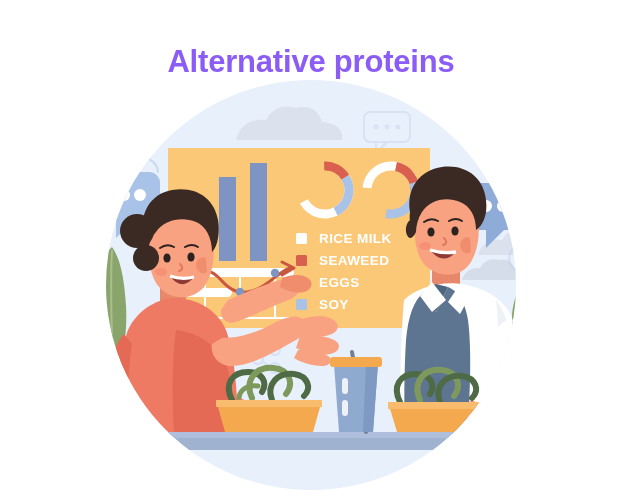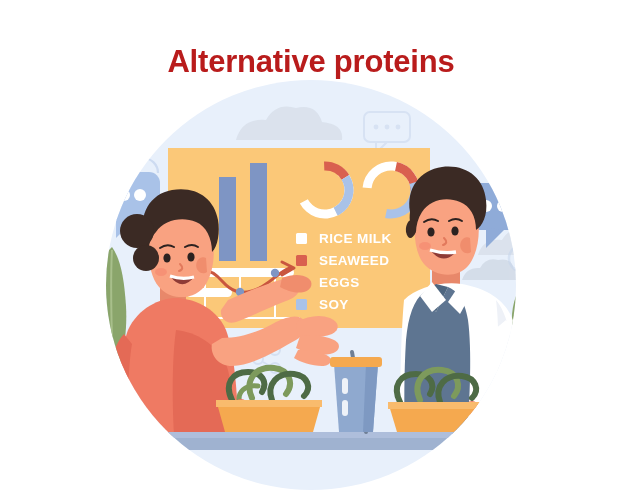--- a/index.html
+++ b/index.html
@@ -19,21 +19,21 @@
     background: #ffffff;
   }
   #title {
     position: absolute;
     left: 0; top: 44px;
     width: 622px;
     text-align: center;
     font-size: 31px;
     font-weight: bold;
     letter-spacing: -0.2px;
-    color: #b91c1c;
+    color: #8b5cf6;
     font-family: "Liberation Sans", sans-serif;
   }
   svg.art {
     position: absolute;
     left: 0; top: 0;
     width: 622px; height: 500px;
     display: block;
   }
   .legend-text {
     font-family: "Liberation Sans", sans-serif;

